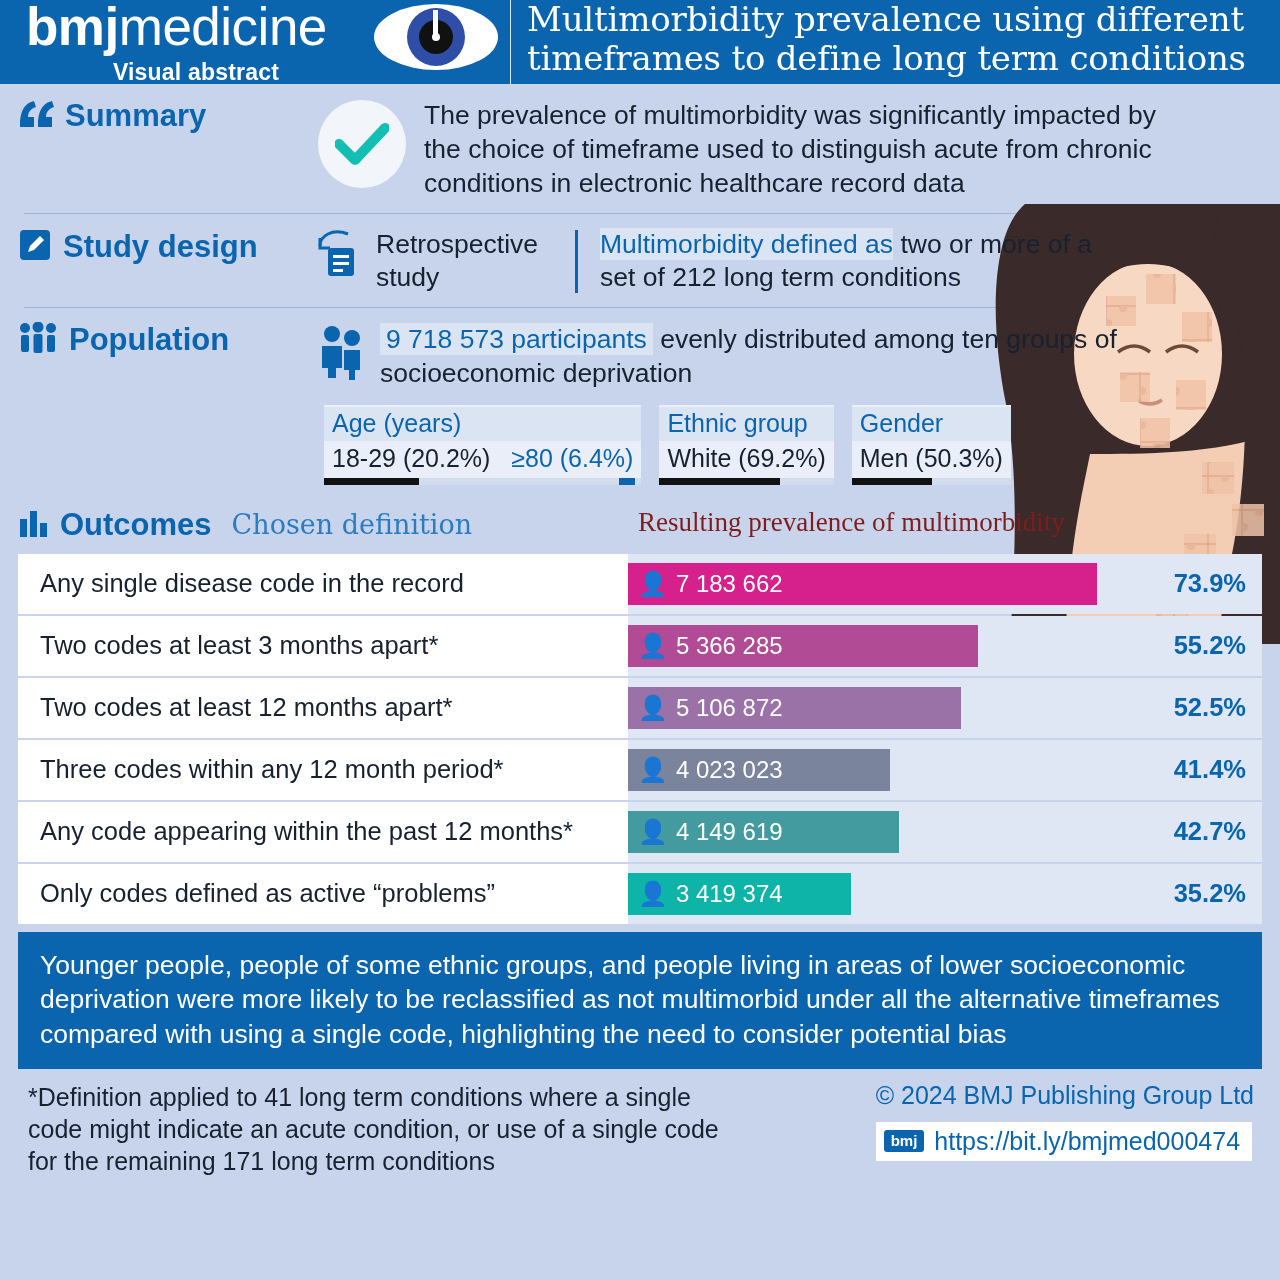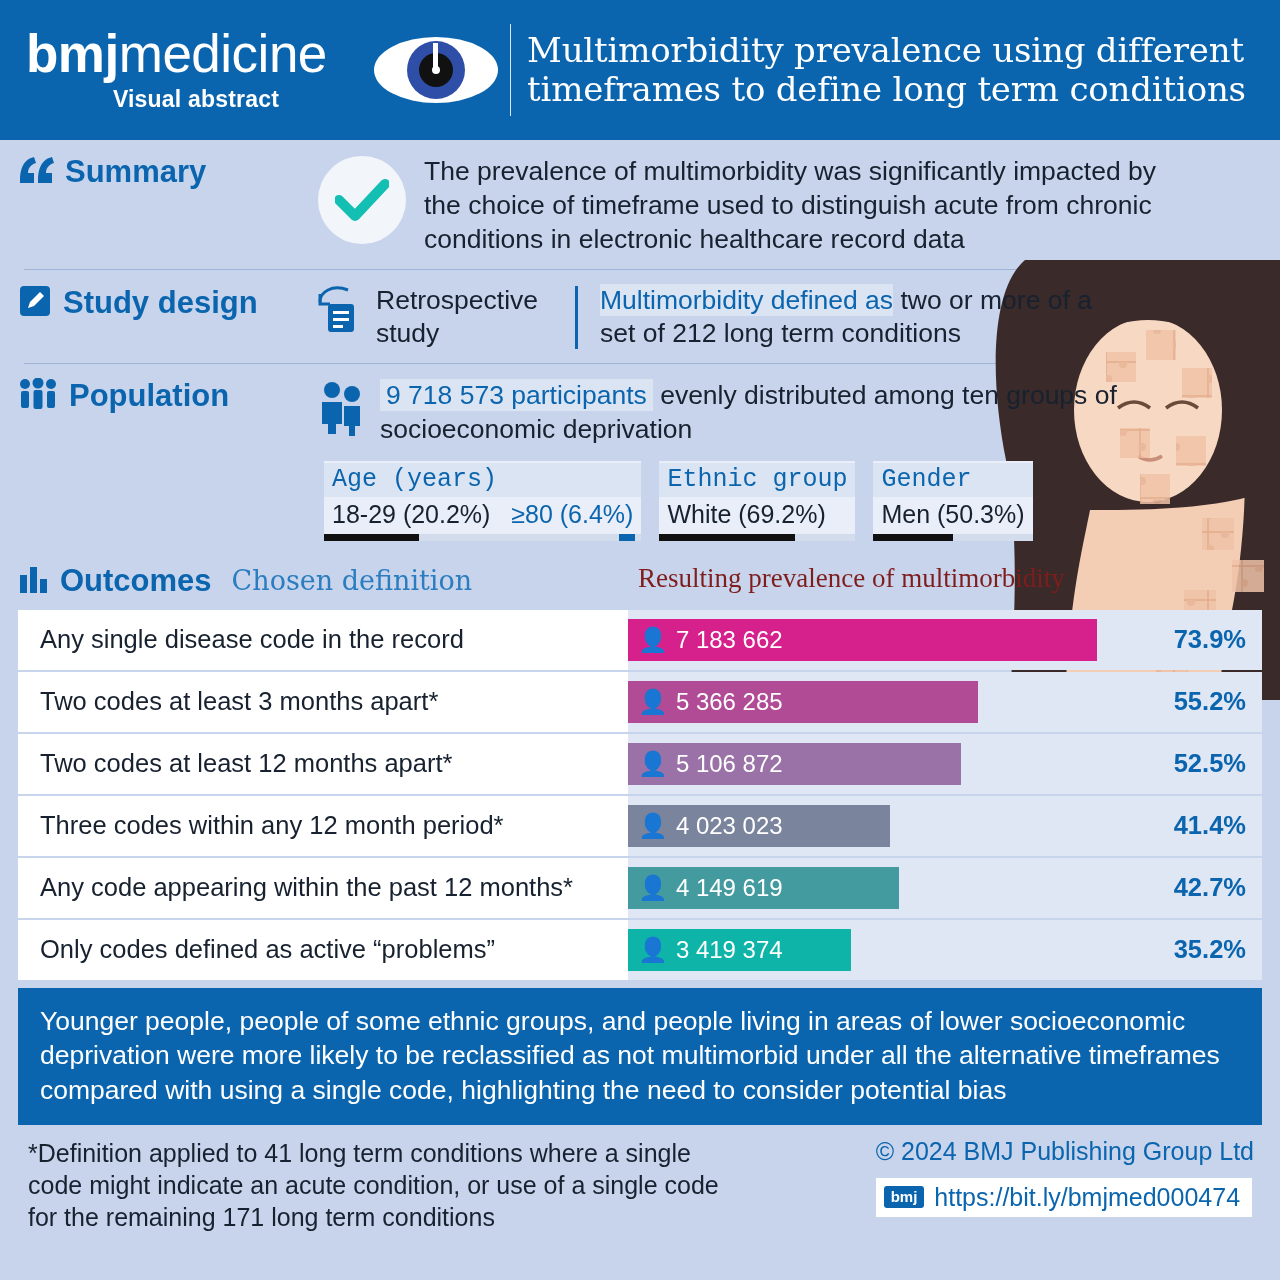--- a/index.html
+++ b/index.html
@@ -10,24 +10,24 @@
     width: 1280px;
     height: 1280px;
     background: #c7d4ec;
     font-family: "Liberation Sans", sans-serif;
     overflow: hidden;
     position: relative;
   }
 
   
   .header {
-    height: 140px;
+    height: 84px;
     background: #0b65ae;
     display: flex;
-    align-items: center;
+    align-items: flex-start;
     box-sizing: border-box;
     padding: 0 9px 0 26px;
     position: relative;
   }
   .logo-block {
     width: 340px;
     flex: 0 0 340px;
     color: #fff;
   }
   .logo-line {
@@ -173,21 +173,20 @@
   .stat {
     background: #e9eef8;
     padding: 2px 0 0 0;
   }
   .stat-label {
     color: #0b65ae;
     font-size: 25px;
     background: #dbe4f3;
     padding: 2px 8px 3px 8px;
     display: block;
-    font-family: Liberation Mono, monospace;
   }
   .stat-vals {
     font-size: 25px;
     color: #17212f;
     padding: 3px 8px 2px 8px;
     white-space: nowrap;
   }
   .stat-vals .blue { color: #0b65ae; }
   .bar-track {
     height: 7px;

